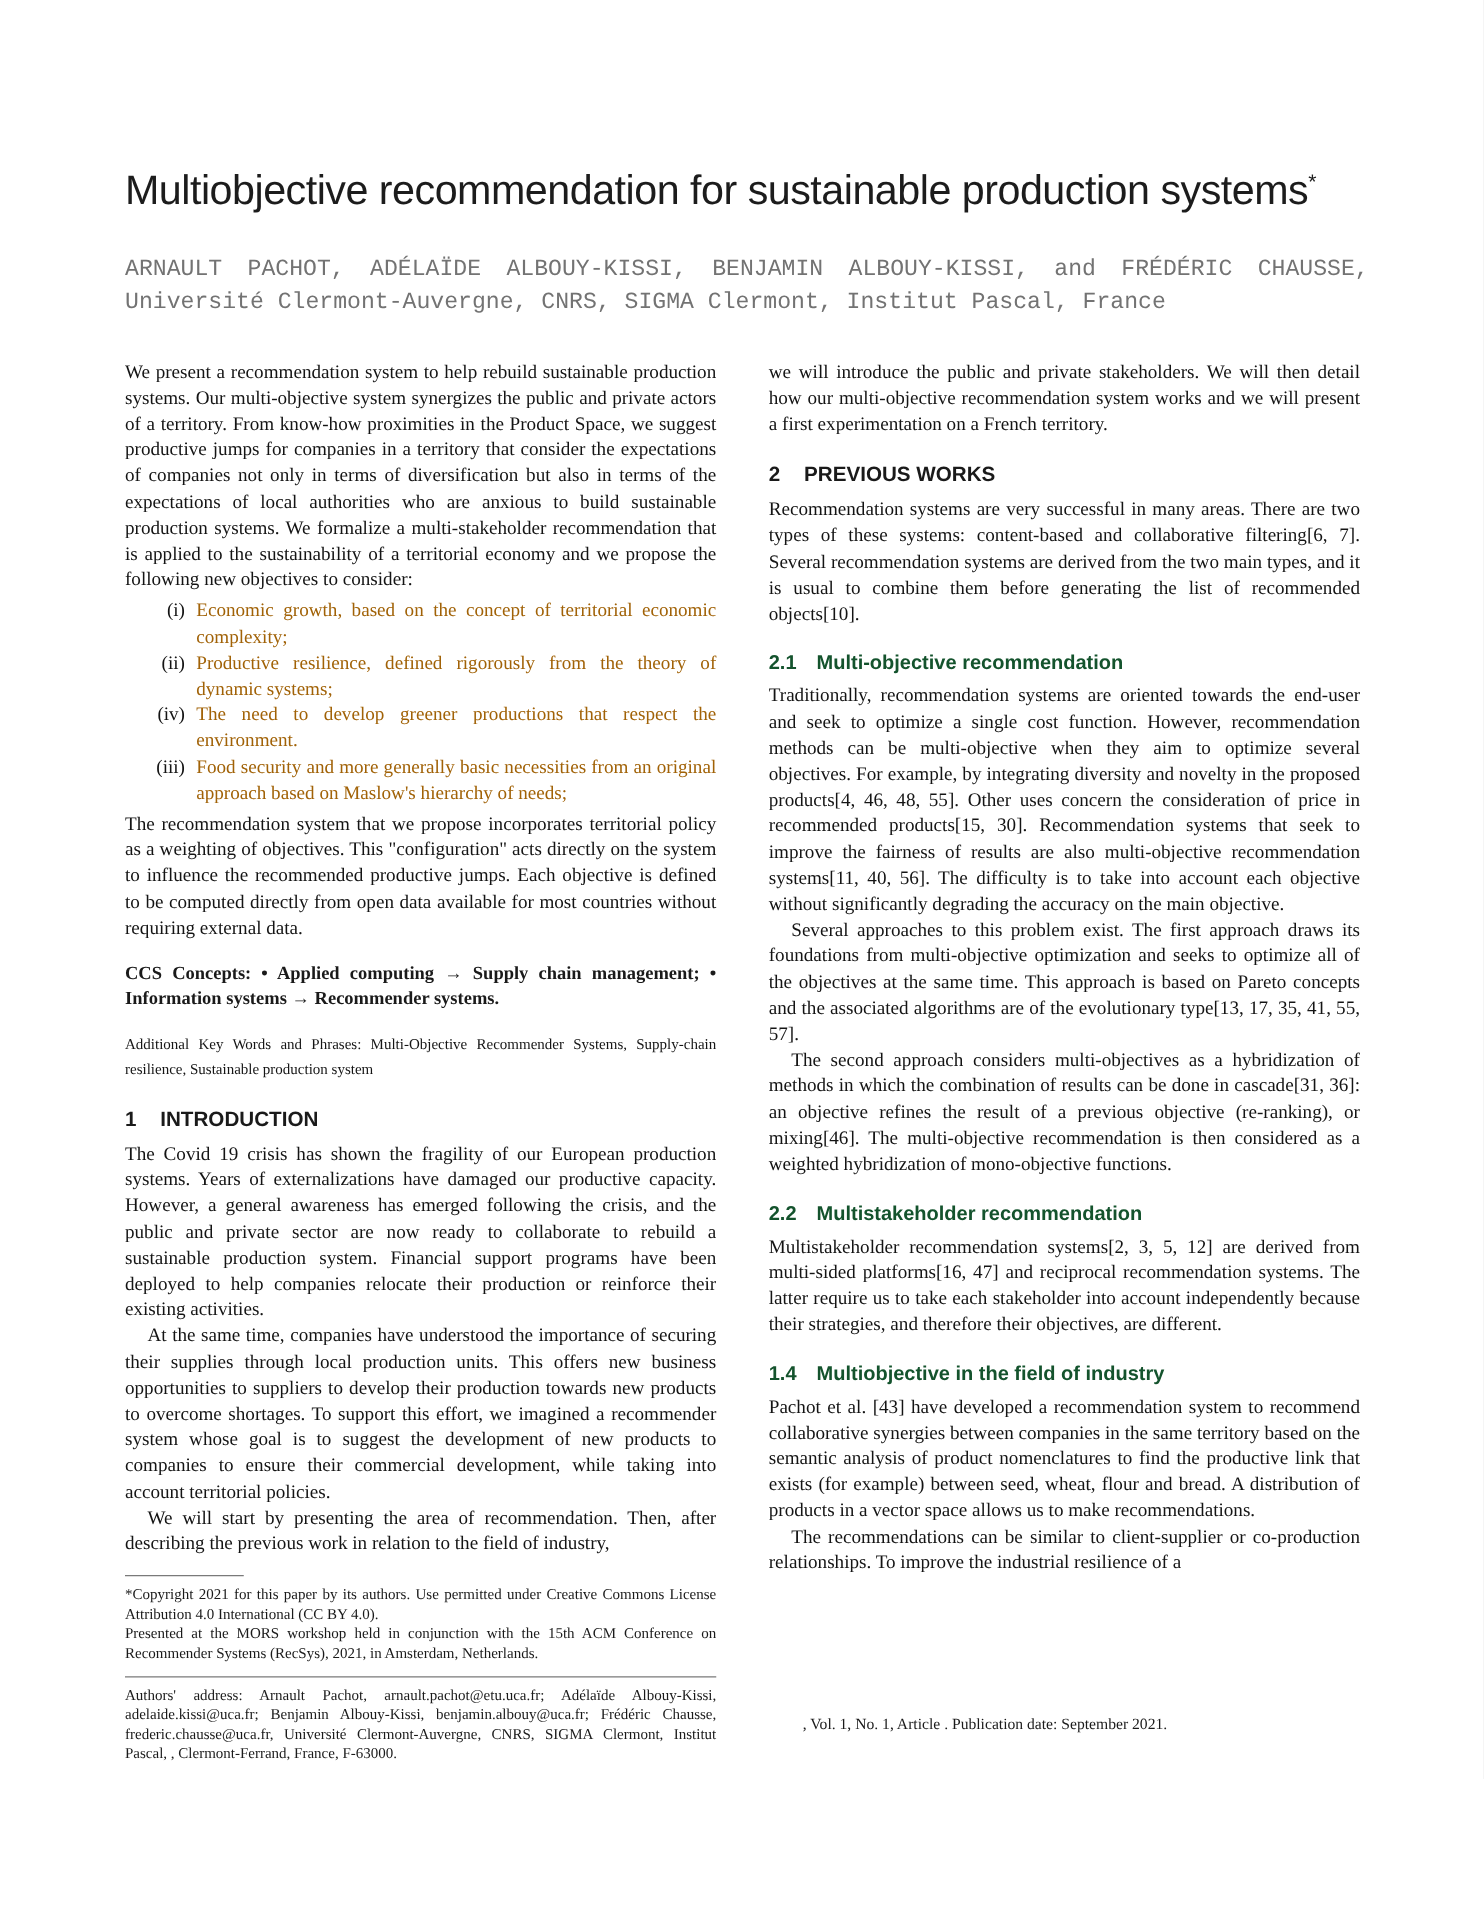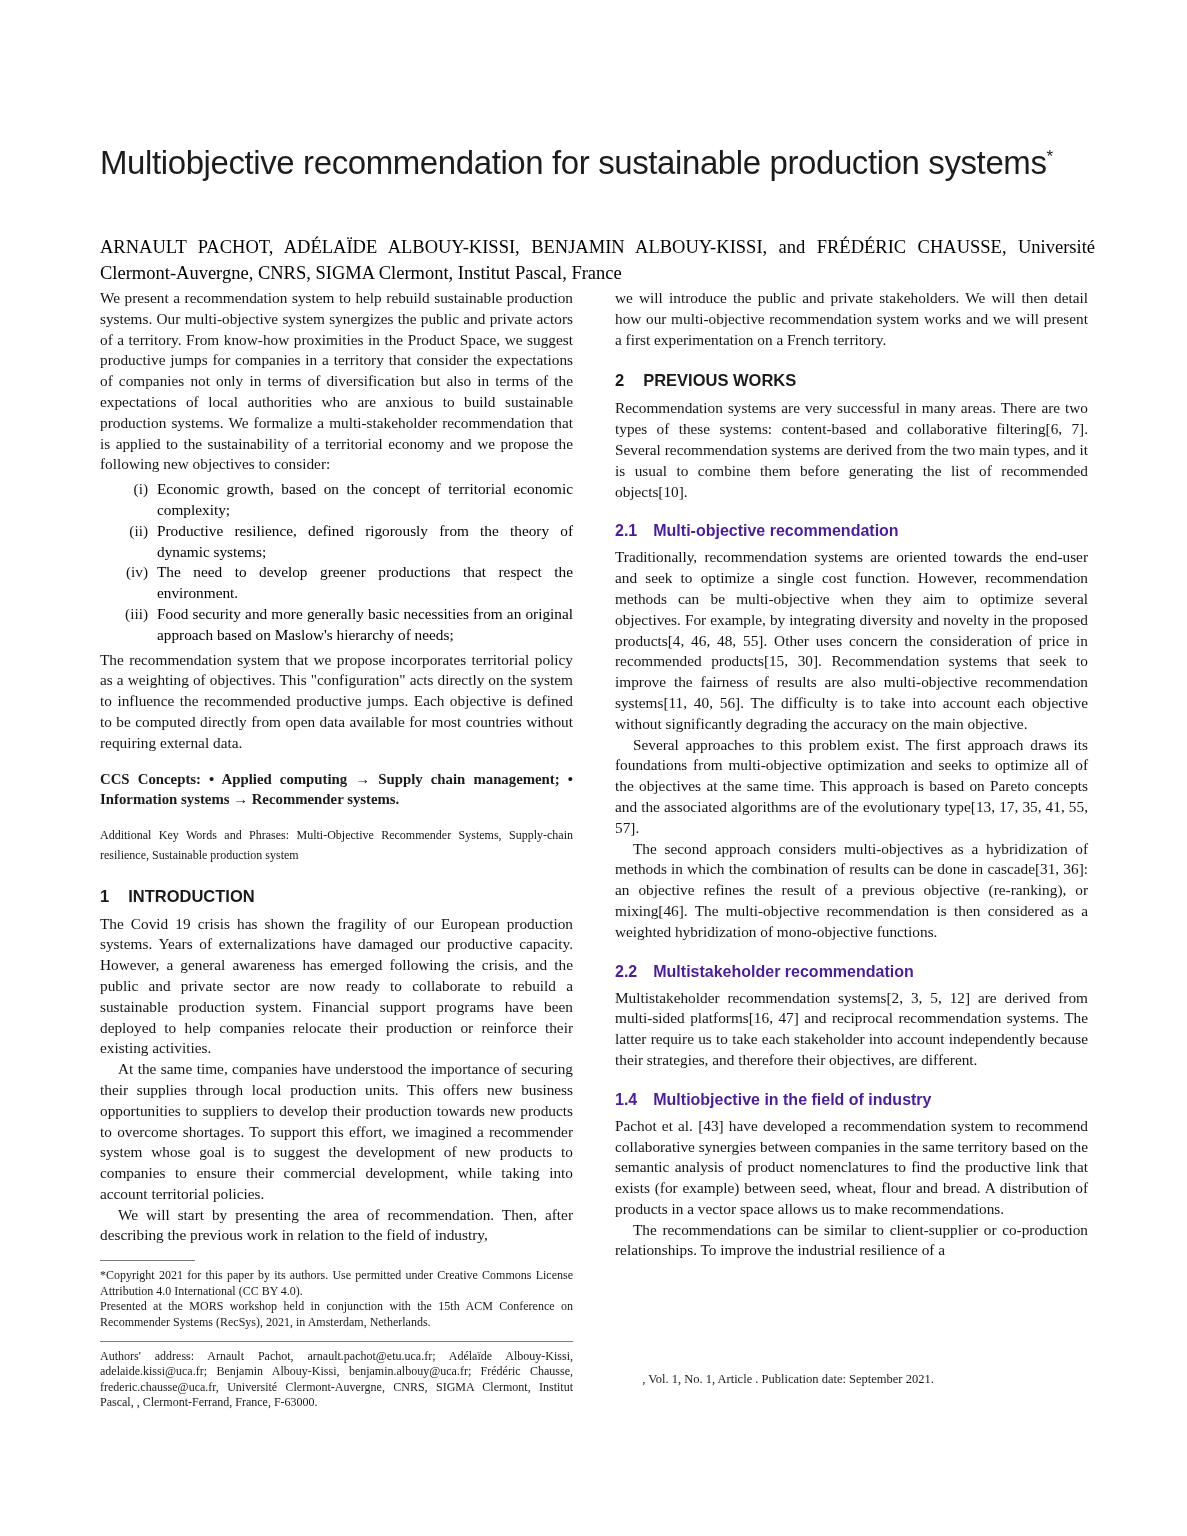--- a/index.html
+++ b/index.html
@@ -3,57 +3,57 @@
 <meta charset="utf-8">
 <style>
   * { margin:0; padding:0; box-sizing:border-box; }
   html,body { background:#e8e8e8; }
   .page {
     position:relative; width:1187px; height:1536px; background:#ffffff;
     margin:0 auto; overflow:hidden;
     font-family:"Liberation Serif", serif; color:#151515;
     -webkit-font-smoothing:antialiased;
   }
-  .title-block { position:absolute; left:100px; top:144px; width:995px; }
+  .title-block { position:absolute; left:100px; top:133px; width:995px; }
   .paper-title {
     font-family:"Liberation Sans", sans-serif; font-weight:400;
     font-size:33px; letter-spacing:-0.4px; color:#1c1c1c; line-height:1.15;
   }
   .paper-title sup { font-size:17px; vertical-align:super; line-height:0; }
   .authors-block {
     position:absolute; left:100px; top:203px; width:995px;
-    font-family:Liberation Serif, serif; font-size:18.5px;
-    line-height:26px; color:#000000; text-align:justify;margin-top:31px;
+    font-family:Liberation Mono, monospace; font-size:18.5px;
+    line-height:26px; color:#737373; text-align:justify;
   }
   .columns { position:absolute; left:100px; top:268px; width:988px; display:flex; gap:42px; }
   .col { width:473px;margin-top:20px; }
   .body-text, .body-p {
     font-size:15.3px; line-height:20.8px; text-align:justify; color:#141414;
   }
   .body-p { margin:0; }
   .indent { text-indent:18px; }
   .mt-para { margin-top:2px; }
   .obj-list { margin:4px 0 4px 0; }
   .obj-item { display:grid; grid-template-columns:48px 1fr; column-gap:9px; }
   .obj-marker { text-align:right; font-size:15.3px; line-height:20.8px; color:#141414; }
-  .obj-text { font-size:15.3px; line-height:20.8px; text-align:justify; color:#000000; }
+  .obj-text { font-size:15.3px; line-height:20.8px; text-align:justify; color:#a16207; }
   .ccs-block {
     margin-top:15px; font-weight:700; font-size:14.8px; line-height:20.5px;
     text-align:justify; color:#1a1a1a;
   }
   .keywords-block { margin-top:15px; font-size:12px; line-height:20.5px; text-align:justify; }
   .sec-heading {
     margin-top:21px; margin-bottom:8px;
     font-family:"Liberation Sans", sans-serif; font-weight:700;
     font-size:16.5px; color:#1a1a1a; display:flex; gap:19px; align-items:baseline;
   }
   .subsec-heading {
     margin-top:20px; margin-bottom:7px;
     font-family:"Liberation Sans", sans-serif; font-weight:700;
-    font-size:16px; color:#4c1d95; display:flex; gap:16px; align-items:flex-start;
+    font-size:16px; color:#14532d; display:flex; gap:16px; align-items:flex-start;
   }
   .footnote-rule { width:95px; border:0; border-top:1.6px solid #7a7a7a; margin:14px 0 7px 0; }
   .footnote-text { font-size:12px; line-height:15.6px; text-align:justify; color:#1a1a1a; }
   .address-rule { width:100%; border:0; border-top:1.6px solid #7a7a7a; margin:10px 0 7px 0; }
   .page-footer {
     position:absolute; right:99px; top:1372px; width:600px;
     font-size:12.5px; color:#1a1a1a; text-align:center;
   }
 </style>
 </head>

